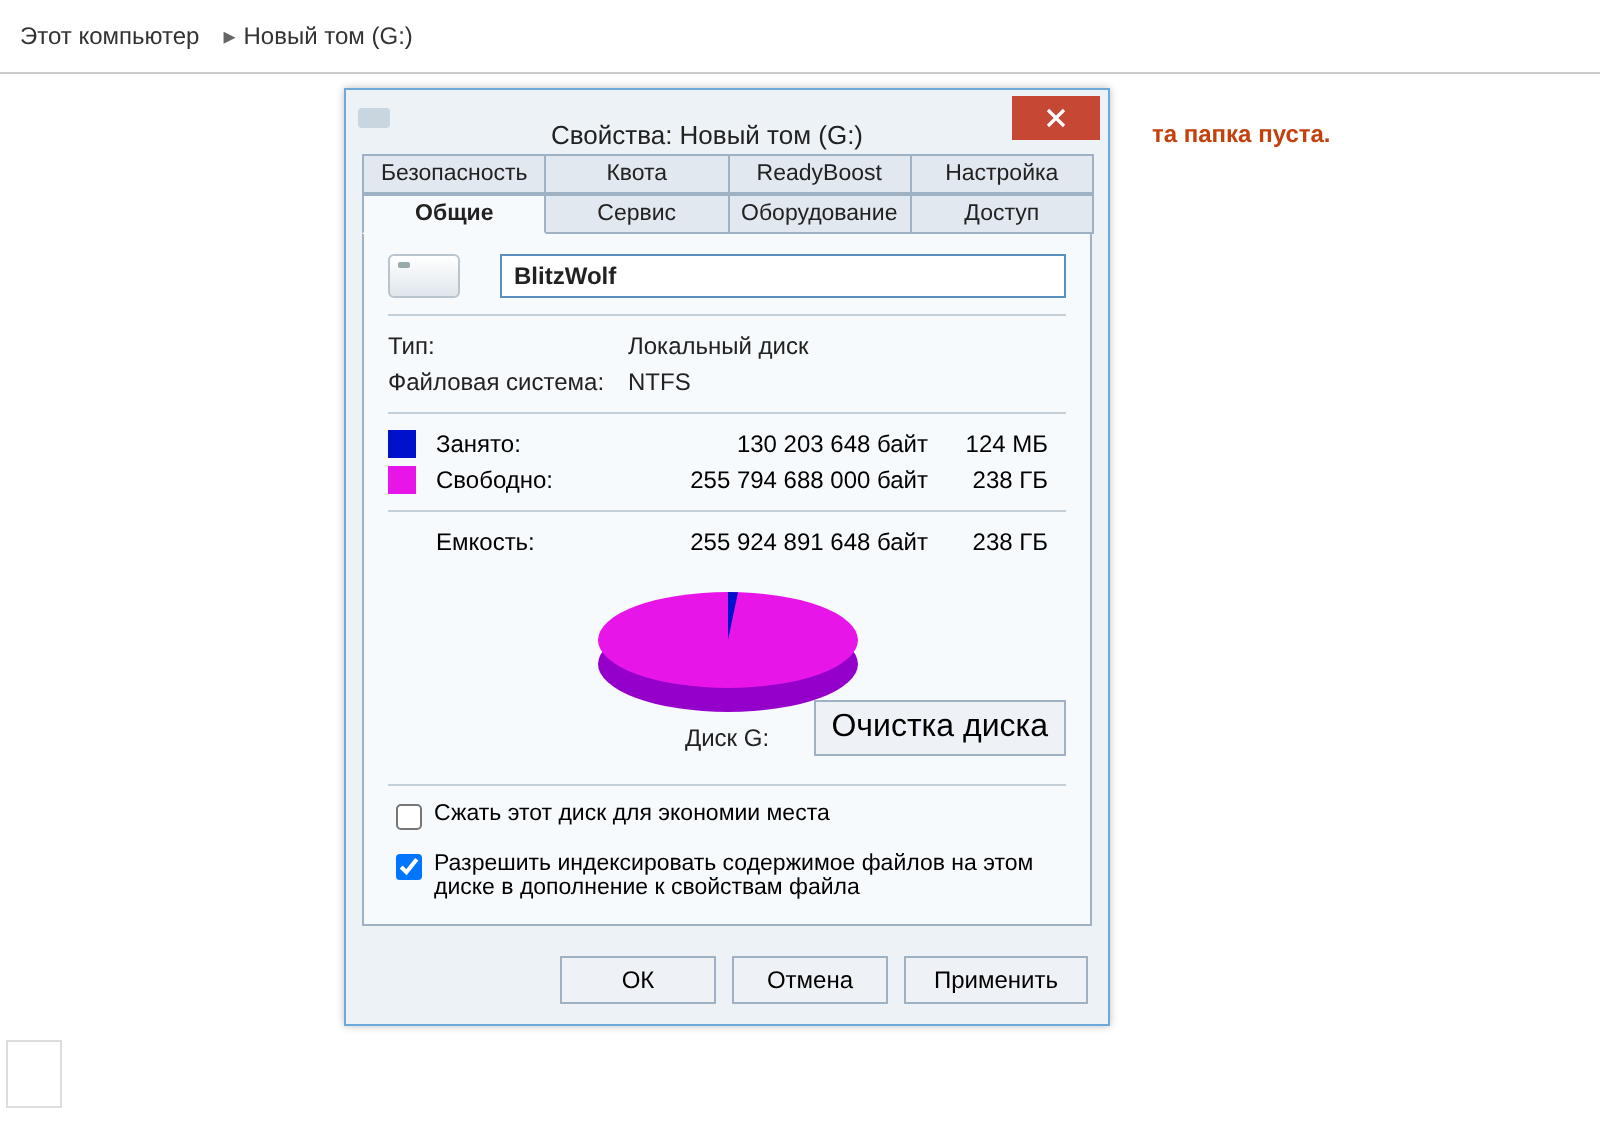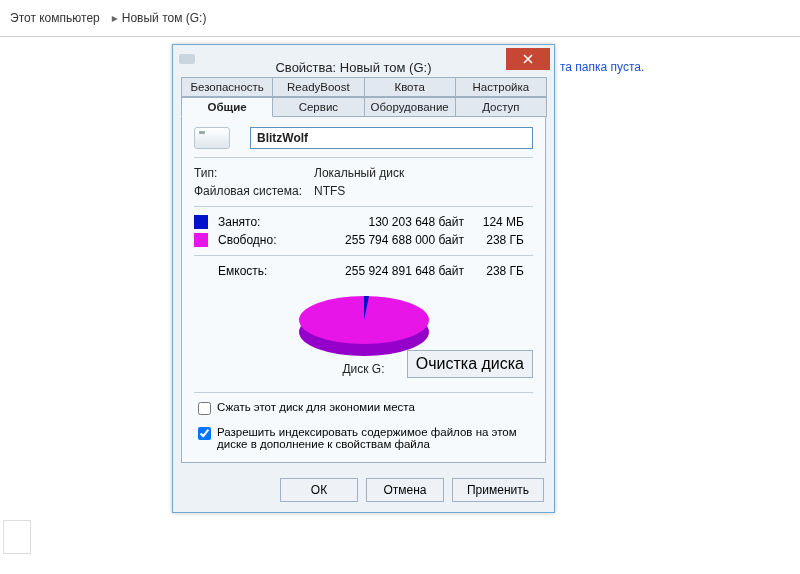--- a/index.html
+++ b/index.html
@@ -1,20 +1,20 @@
 <!DOCTYPE html>
 <html><head>
 <meta charset="utf-8">
 <style>
   * { box-sizing: border-box; font-family: "Segoe UI", Tahoma, sans-serif; }
   body { margin: 0; width: 800px; height: 574px; background: #fff; position: relative; overflow: hidden; font-size: 12px; }
   .explorer-bar { height: 16px; border-bottom: 1px solid #ccc; padding: 18px 10px; display: flex; align-items: center; color: #333; }
   .explorer-bar .crumb { margin-right: 8px; }
   .explorer-bar .sep { margin: 0 4px; color: #666; }
-  .bg-text { position: absolute; top: 60px; left: 560px; color: #1d4ed8; }
+  .bg-text { position: absolute; top: 60px; left: 576px; color: #c2410c; font-weight: bold; }
   .bottom-box { position: absolute; left: 3px; top: 520px; width: 28px; height: 34px; border: 1px solid #ddd; background: #fff; }
   .dialog { position: absolute; left: 172px; top: 44px; width: 383px; background: #edf2f7; border: 1px solid #6ca8d8; box-shadow: 0 0 4px rgba(0,0,0,0.25); }
   .titlebar { height: 28px; display: flex; align-items: center; background: #edf2f7; position: relative; }
   .titlebar .sysicon { width: 16px; height: 10px; margin: 0 6px; background: #c9d6e0; border-radius: 2px; }
   .titlebar .title { flex: 1; text-align: center; color: #222; font-size: 13px; margin-top: 16px; }
   .titlebar .close { width: 44px; height: 22px; background: #c64733; color: #fff; margin-right: 4px; display: flex; align-items: center; justify-content: center; cursor: pointer; }
   .titlebar .close svg { width: 10px; height: 10px; }
   .tabs { margin: 4px 8px 0 8px; }
   .tabrow { display: flex; }
   .tab { border: 1px solid #9fb2c3; background: #e1e8ef; padding: 3px 0; text-align: center; font-size: 11.5px; color: #222; margin-right: -1px; cursor: pointer; }
@@ -66,22 +66,22 @@
     <div class="close">
       <svg viewBox="0 0 10 10">
           <path d="M1 1 L9 9 M9 1 L1 9" stroke="#fff" stroke-width="1.6"></path>
         </svg>
     </div>
   </div>
 
   <div class="tabs">
     <div class="tabrow top">
       <div class="tab">Безопасность</div>
+      <div class="tab">Квота</div>
       <div class="tab">ReadyBoost</div>
-      <div class="tab">Квота</div>
       <div class="tab">Настройка</div>
     </div>
     <div class="tabrow bottom">
       <div class="tab active">Общие</div>
       <div class="tab">Сервис</div>
       <div class="tab">Оборудование</div>
       <div class="tab">Доступ</div>
     </div>
   </div>
 

